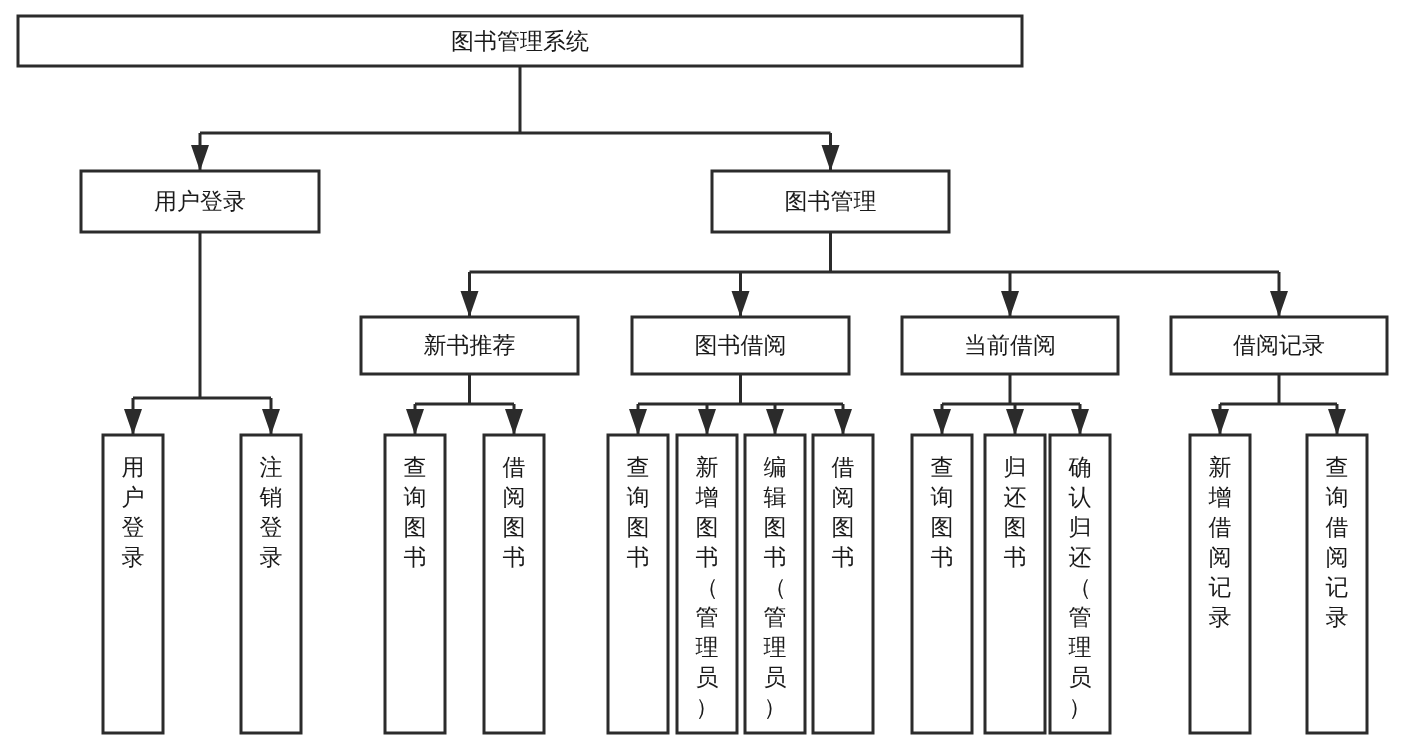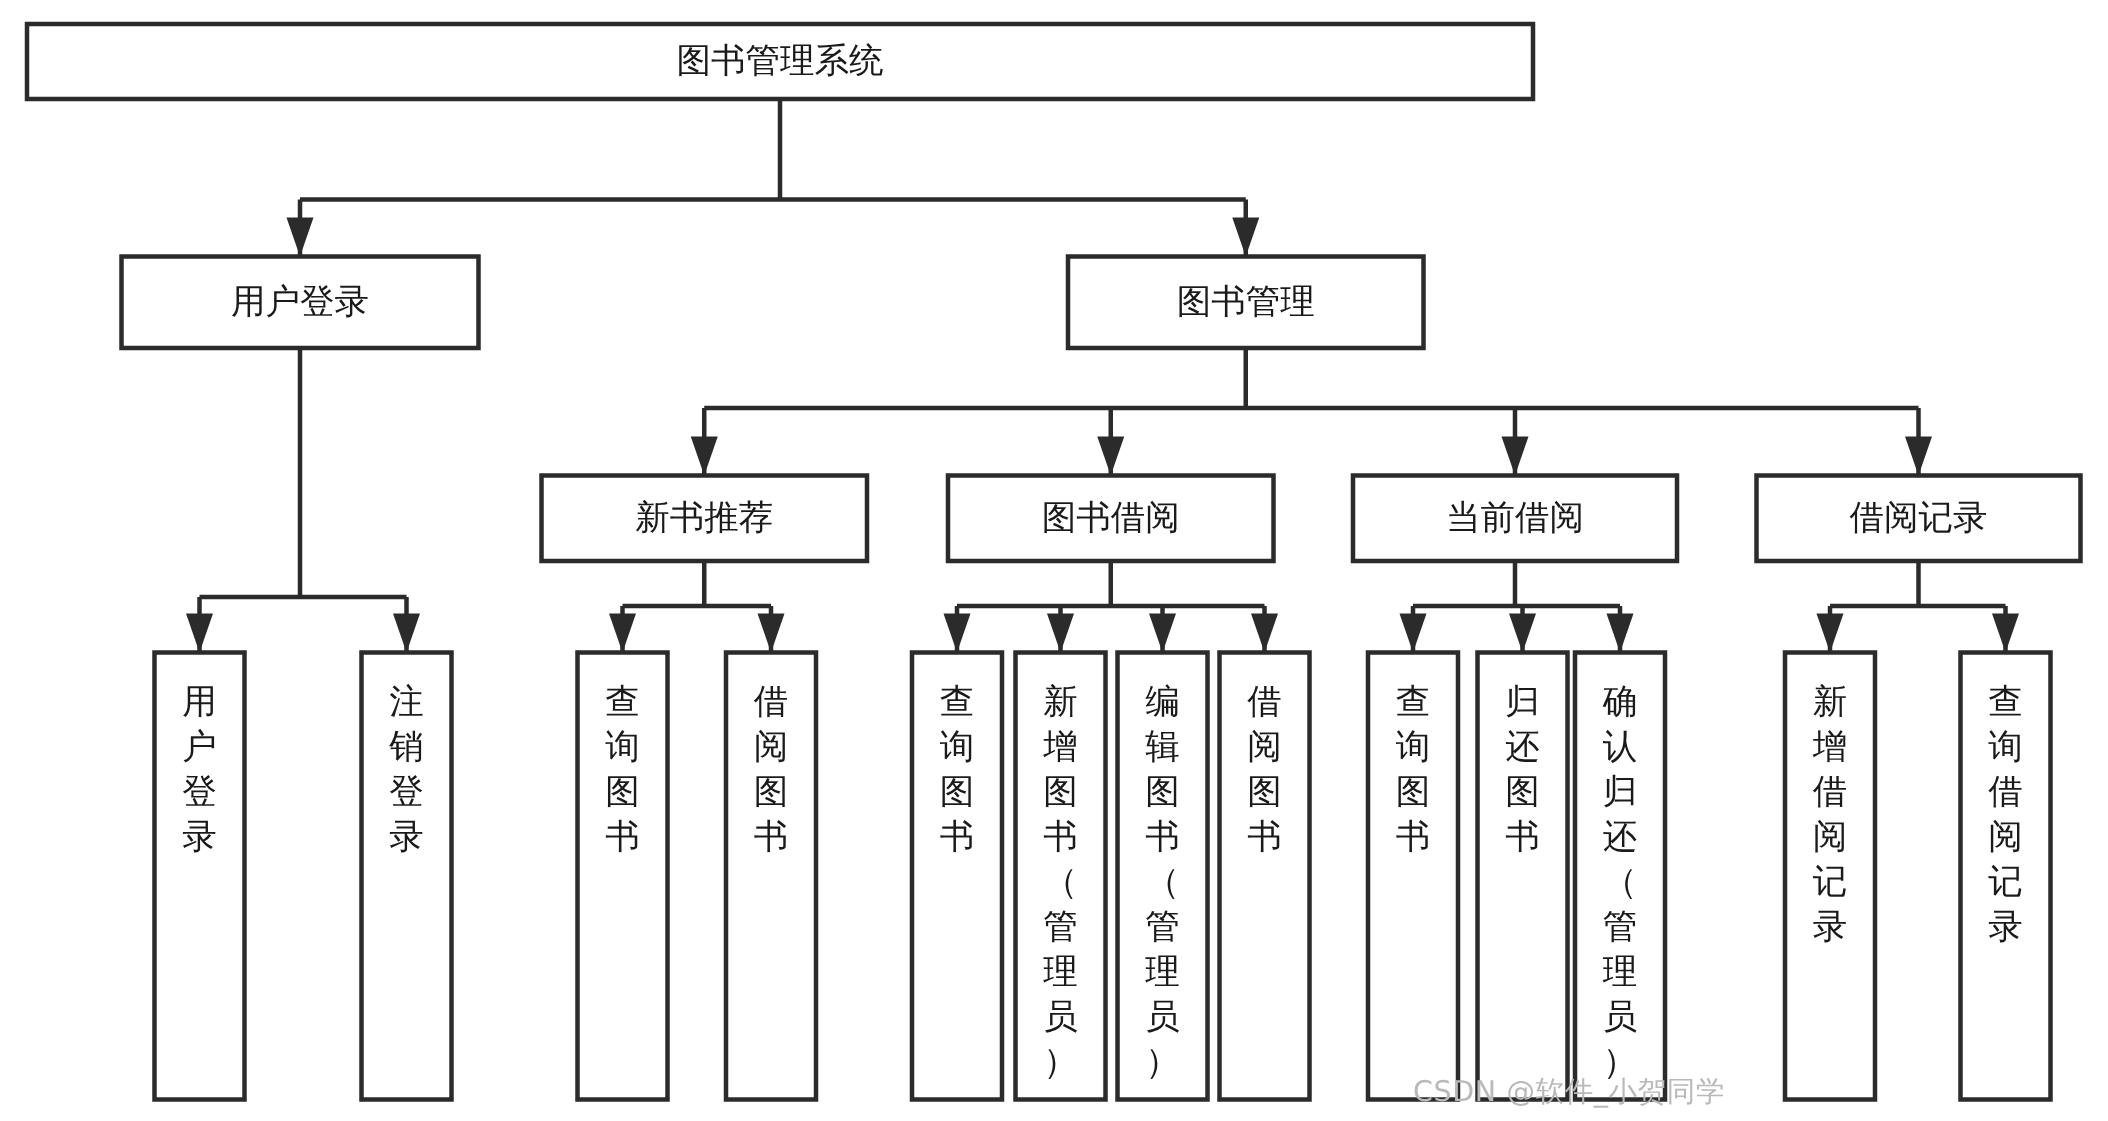--- a/index.html
+++ b/index.html
@@ -203,14 +203,13 @@
         <g>
           <rect x="1190" y="435" width="60" height="298" class="node-rect"></rect>
           <text x="1220" y="475" class="node-label-vertical"><tspan x="1220" dy="0">新</tspan><tspan x="1220" dy="30">增</tspan><tspan x="1220" dy="30">借</tspan><tspan x="1220" dy="30">阅</tspan><tspan x="1220" dy="30">记</tspan><tspan x="1220" dy="30">录</tspan></text>
         </g>
         <g>
           <rect x="1307" y="435" width="60" height="298" class="node-rect"></rect>
           <text x="1337" y="475" class="node-label-vertical"><tspan x="1337" dy="0">查</tspan><tspan x="1337" dy="30">询</tspan><tspan x="1337" dy="30">借</tspan><tspan x="1337" dy="30">阅</tspan><tspan x="1337" dy="30">记</tspan><tspan x="1337" dy="30">录</tspan></text>
         </g>
       </g>
   </svg>
-  <div class="watermark-text">CSDN @软件_小贺同学</div>
 </div>
 
 </body></html>

